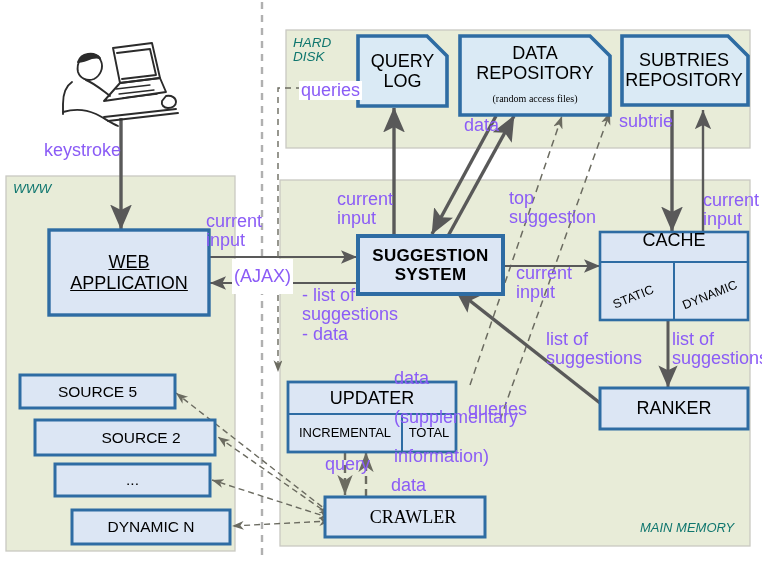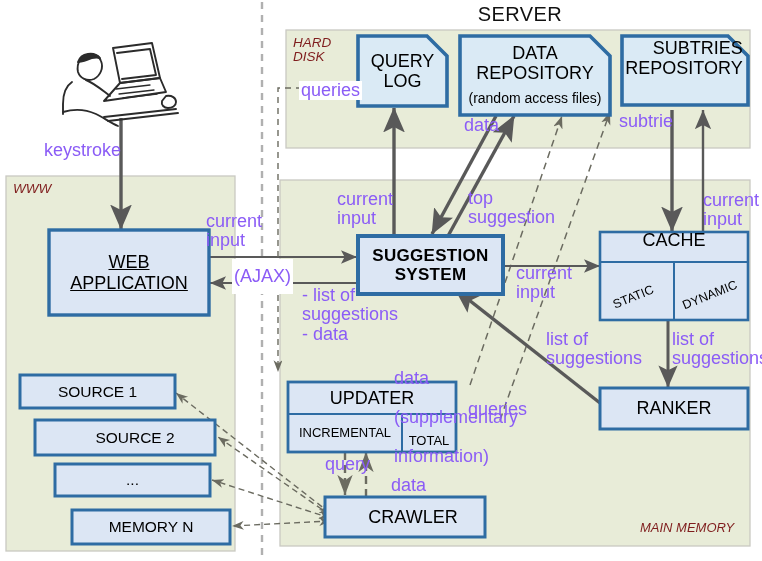--- a/index.html
+++ b/index.html
@@ -2,29 +2,29 @@
 <html><head>
 <meta charset="utf-8">
 <style>
   html,body{margin:0;padding:0;background:#ffffff;}
   body{width:762px;height:561px;overflow:hidden;
        font-family:"Liberation Sans","DejaVu Sans",sans-serif;}
   #stage{position:relative;width:762px;height:561px;background:#fff;}
   svg#diagram{position:absolute;left:0;top:0;width:762px;height:561px;}
   .hdr{position:absolute;font-size:20px;color:#111;letter-spacing:.4px;
        text-align:center;white-space:nowrap;}
-  .zoneLabel{position:absolute;font-style:italic;font-size:13.5px;color:#7f1d1d;
+  .zoneLabel{position:absolute;font-style:italic;font-size:13.5px;color:#0f766e;
        line-height:1.05;white-space:pre-line;}
   .boxlbl{position:absolute;display:flex;align-items:center;justify-content:center;
        text-align:center;line-height:1.12;color:#000;pointer-events:none;}
   .bx-t{font-size:18px;}
   .bx-s{font-size:15.5px;}
   .bx-b{font-size:17px;font-weight:bold;letter-spacing:.3px;}
   .bx-sm{font-size:13px;}
-  .bx-xs{font-size:14px;}
+  .bx-xs{font-size:10px;font-family:Liberation Serif, serif;}
   .edgelbl{position:absolute;font-size:18px;color:#8b5cf6;line-height:1.08;
        white-space:pre-line;}
   .rot{position:absolute;font-size:12.5px;color:#000;transform-origin:center center;}
 </style>
 </head>
 <body>
 
 <div id="stage">
 
   <svg id="diagram" viewBox="0 0 762 561">
@@ -131,66 +131,65 @@
       <path d="M86,80 c8,3 16,10 24,16"></path>
       <path d="M63,112 c10,-3 22,-3 33,2 c8,4 15,9 22,12"></path>
 
       <path d="M104,117 L176,109"></path>
       <path d="M108,121 L178,113"></path>
 
       <path d="M166,96 c6,-1 10,2 10,6 c0,4 -4,6 -8,6 c-4,0 -7,-3 -6,-7 Z"></path>
     </g>
   </svg>
 
-  <div class="hdr" style="left:420px;top:3px;width:200px;">SERVER</div>
 
   <div class="zoneLabel" style="left:293px;top:36px;">HARD
 DISK</div>
   <div class="zoneLabel" style="left:13px;top:182px;">WWW</div>
   <div class="zoneLabel" style="left:640px;top:521px;font-size:13px;">MAIN MEMORY</div>
 
   <div class="boxlbl bx-t" style="left:358px;top:36px;width:89px;height:70px;white-space:pre-line;">QUERY
 LOG</div>
 
   <div class="boxlbl bx-t" style="left:460px;top:38px;width:150px;height:50px;white-space:pre-line;">DATA
 REPOSITORY</div>
   <div class="boxlbl bx-xs" style="left:460px;top:88px;width:150px;height:22px;">(random access files)</div>
 
-  <div class="boxlbl bx-t" style="left:620px;top:24px;width:128px;height:68px;white-space:pre-line;text-align:right;">SUBTRIES
+  <div class="boxlbl bx-t" style="left:620px;top:36px;width:128px;height:68px;white-space:pre-line;">SUBTRIES
 REPOSITORY</div>
 
   <div class="boxlbl bx-t" style="left:49px;top:230px;width:160px;height:85px;white-space:pre-line;text-decoration:underline;">WEB
 APPLICATION</div>
 
   <div class="boxlbl bx-b" style="left:358px;top:236px;width:145px;height:58px;white-space:pre-line;">SUGGESTION
 SYSTEM</div>
 
   <div class="boxlbl bx-t" style="left:600px;top:233px;width:148px;height:14px;">CACHE</div>
   <div class="rot" style="left:612px;top:290px;transform:rotate(-22deg);">STATIC</div>
   <div class="rot" style="left:681px;top:288px;transform:rotate(-22deg);">DYNAMIC</div>
 
   <div class="boxlbl bx-t" style="left:288px;top:383px;width:168px;height:31px;">UPDATER</div>
   <div class="boxlbl bx-sm" style="left:288px;top:414px;width:114px;height:38px;">INCREMENTAL</div>
-  <div class="boxlbl bx-sm" style="left:402px;top:414px;width:54px;height:38px;margin-top:8px;">TOTAL</div>
+  <div class="boxlbl bx-sm" style="left:402px;top:414px;width:54px;height:38px;">TOTAL</div>
 
   <div class="boxlbl bx-t" style="left:600px;top:388px;width:148px;height:41px;">RANKER</div>
-  <div class="boxlbl bx-t" style="left:325px;top:497px;width:176px;height:40px;">CRAWLER</div>
-
-  <div class="boxlbl bx-s" style="left:20px;top:375px;width:155px;height:33px;">SOURCE 1</div>
-  <div class="boxlbl bx-s" style="left:35px;top:420px;width:200px;height:35px;">SOURCE 2</div>
+  <div class="boxlbl bx-t" style="left:325px;top:497px;width:176px;height:40px;font-family:Liberation Serif, serif;">CRAWLER</div>
+
+  <div class="boxlbl bx-s" style="left:20px;top:375px;width:155px;height:33px;">SOURCE 5</div>
+  <div class="boxlbl bx-s" style="left:41px;top:420px;width:200px;height:35px;">SOURCE 2</div>
   <div class="boxlbl bx-s" style="left:55px;top:464px;width:155px;height:32px;">...</div>
-  <div class="boxlbl bx-s" style="left:72px;top:510px;width:158px;height:34px;">MEMORY N</div>
+  <div class="boxlbl bx-s" style="left:72px;top:510px;width:158px;height:34px;">DYNAMIC N</div>
 
   <div class="edgelbl" style="left:44px;top:141px;">keystroke</div>
 
   <div class="edgelbl" style="left:299px;top:81px;background:#ffffff;padding:0 2px;">queries</div>
 
   <div class="edgelbl" style="left:464px;top:116px;">data</div>
 
-  <div class="edgelbl" style="left:468px;top:189px;">top
+  <div class="edgelbl" style="left:509px;top:189px;">top
 suggestion</div>
 
   <div class="edgelbl" style="left:619px;top:112px;">subtrie</div>
 
   <div class="edgelbl" style="left:206px;top:212px;">current
 input</div>
 
   <div class="edgelbl" style="left:232px;top:259px;background:#ffffff;padding:8px 2px;">(AJAX)</div>
 
   <div class="edgelbl" style="left:302px;top:286px;">- list of

